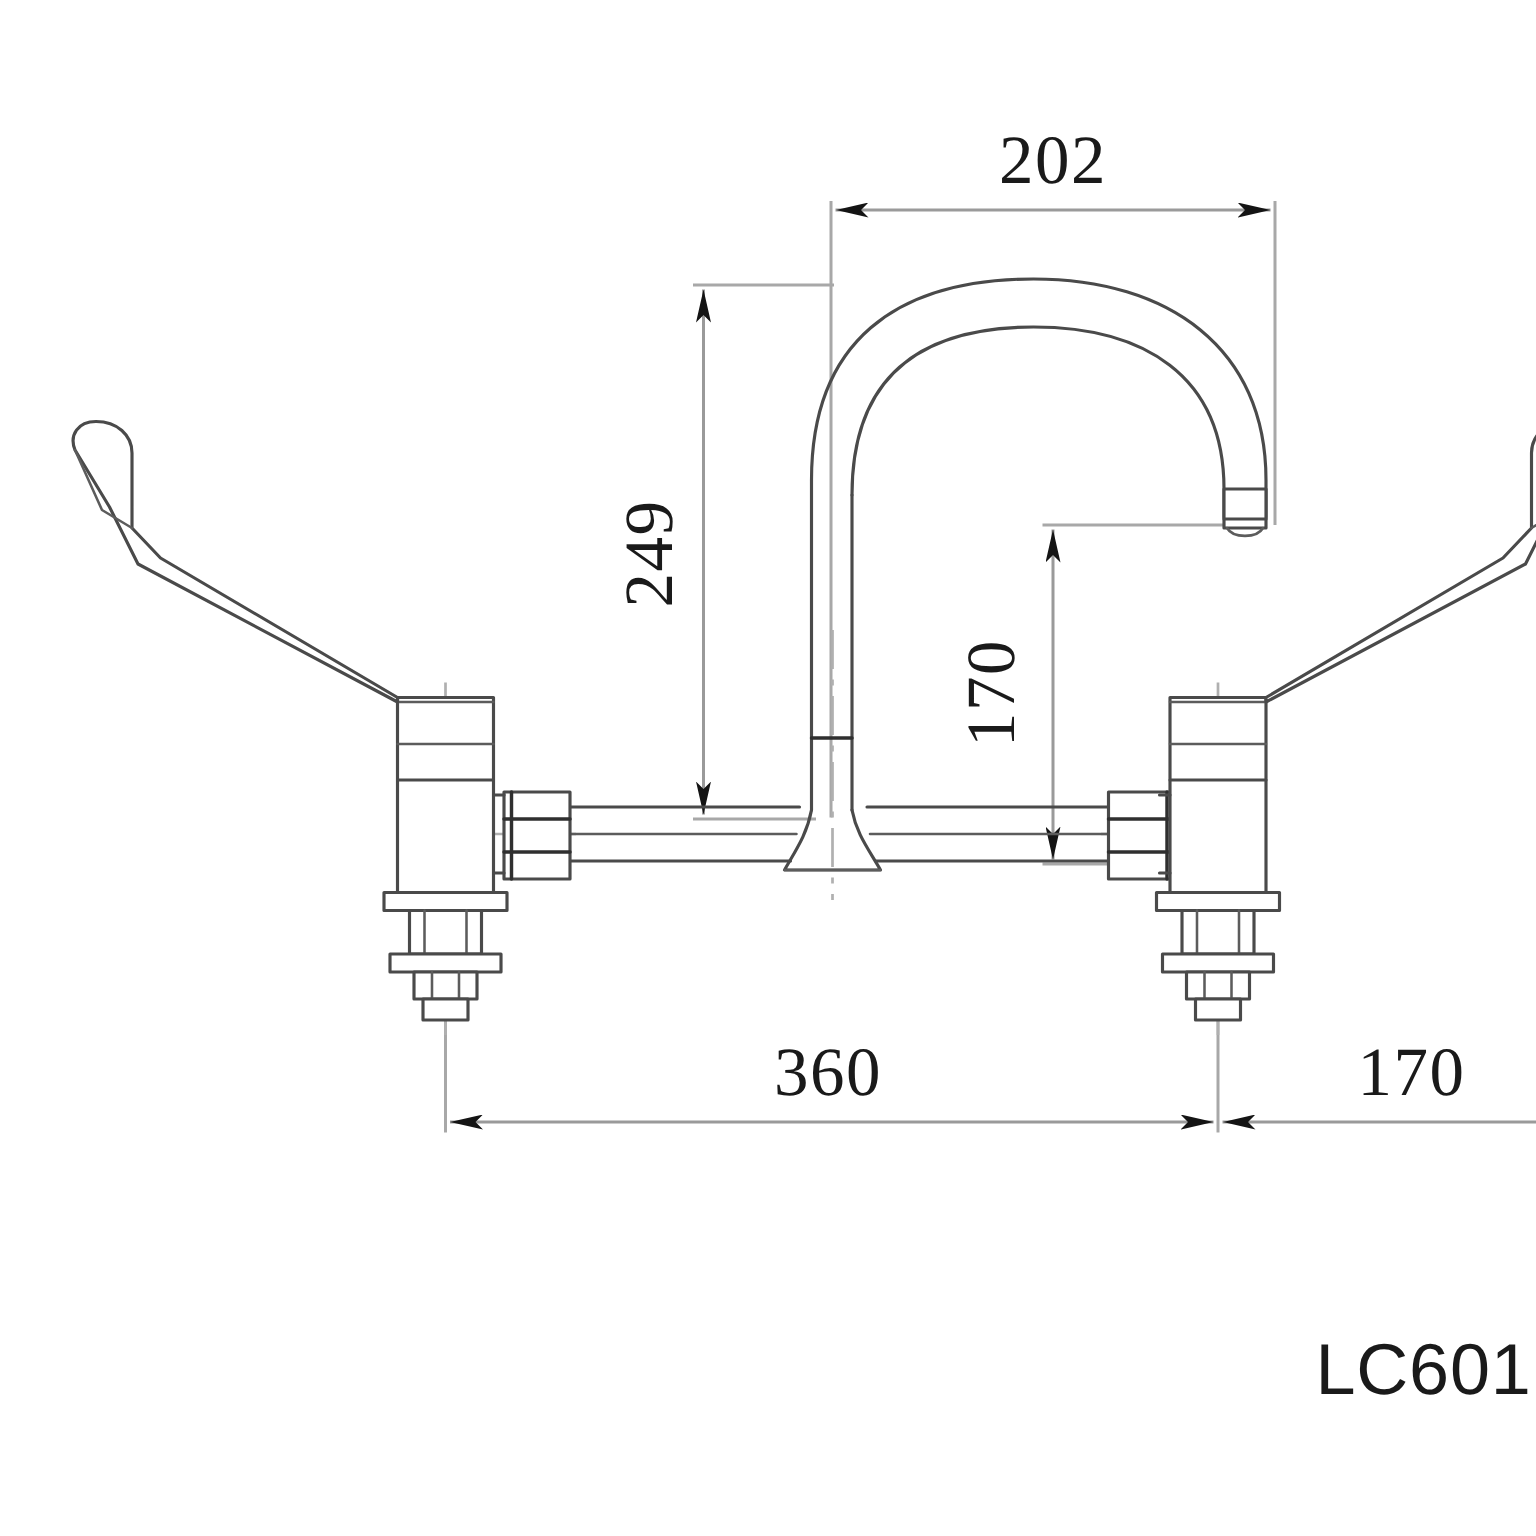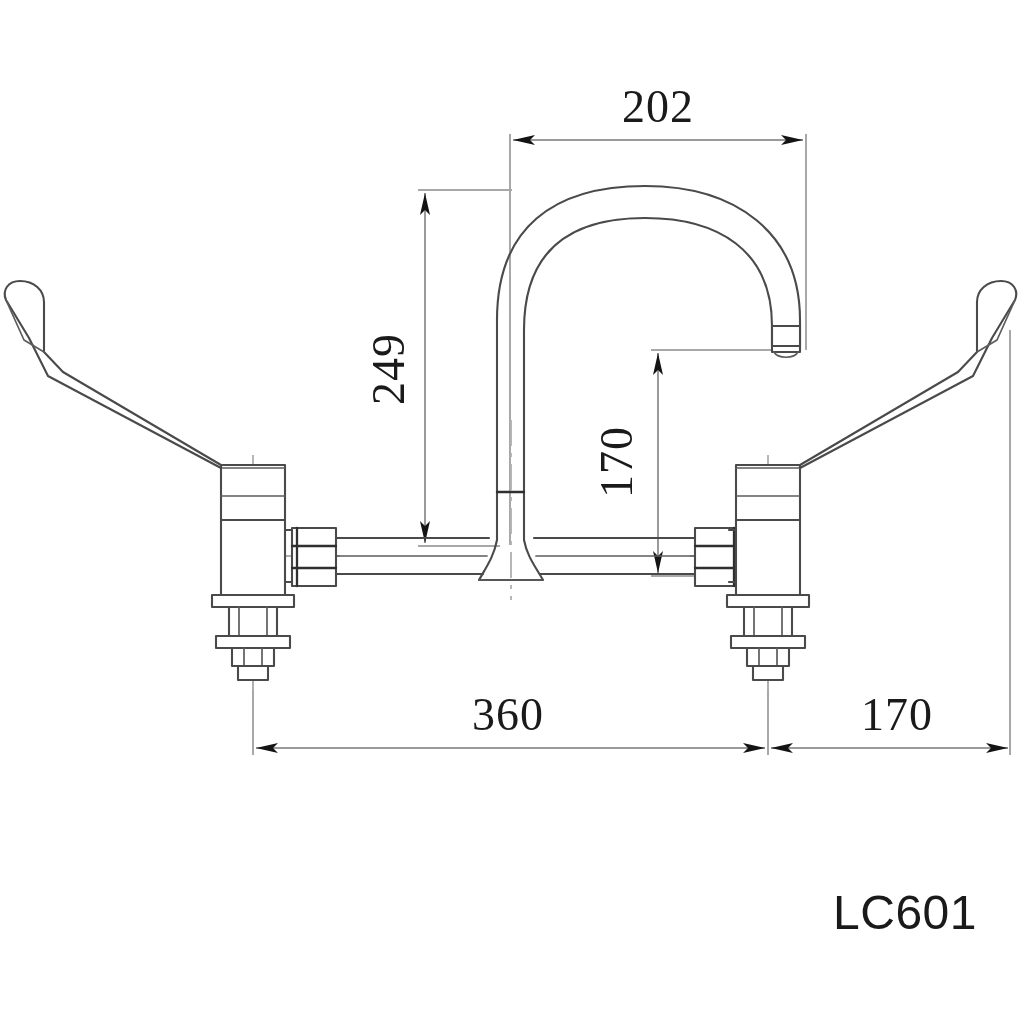--- a/index.html
+++ b/index.html
@@ -12,20 +12,21 @@
     width: 1024px;
     height: 1024px;
     overflow: hidden;
     font-family: "Liberation Sans", sans-serif;
   }
   #drawing-root {
     position: relative;
     width: 904px;
     height: 1024px;
     background: #ffffff;
+    padding-left: 44px;
   }
   #tech-svg {
     display: block;
     width: 1024px;
     height: 1024px;
   }
   .dim-text {
     font-family: "Liberation Serif", serif;
     font-size: 46px;
     fill: #1a1a1a;

